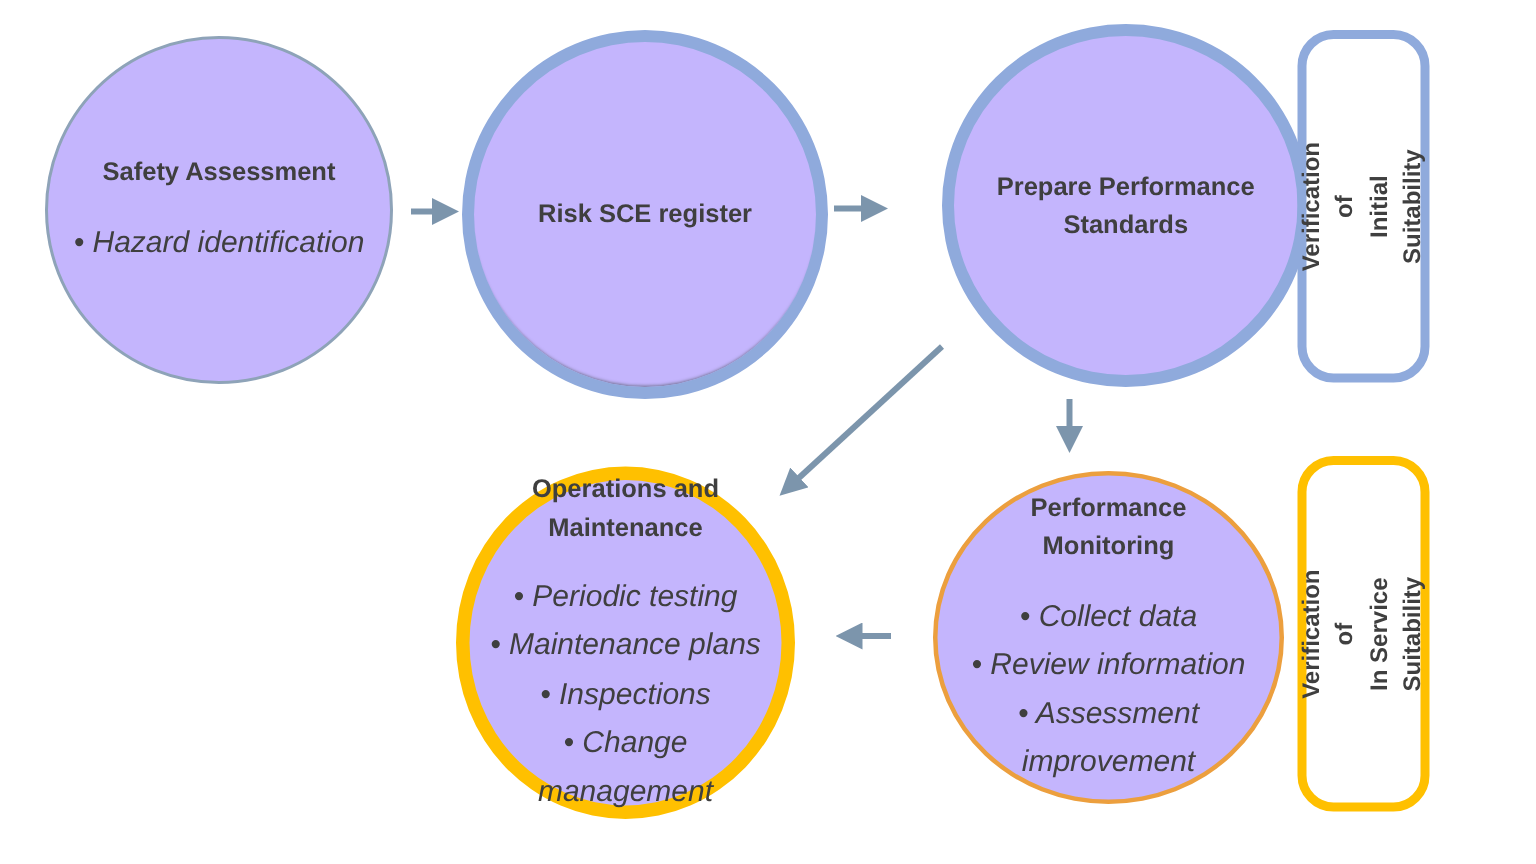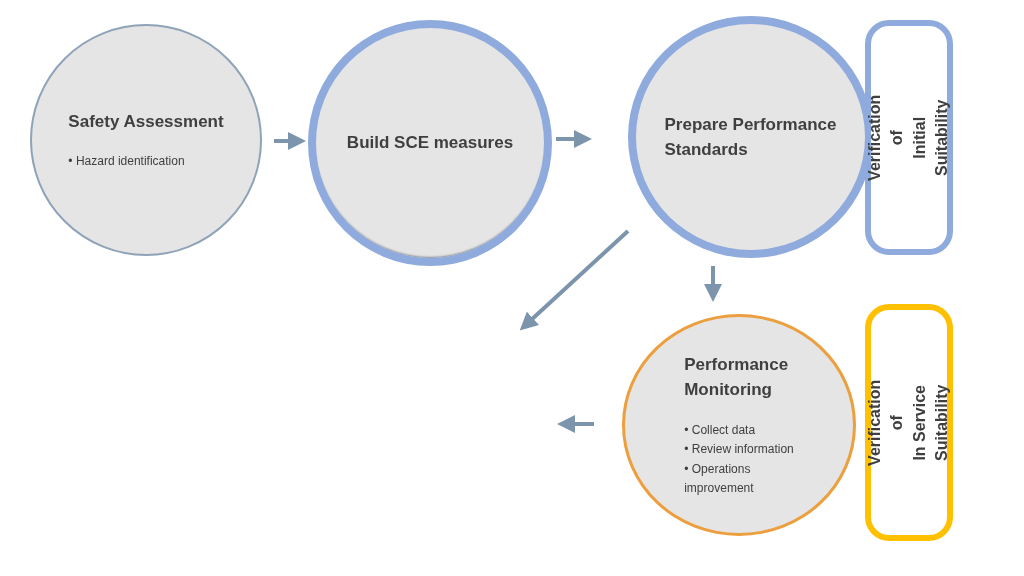--- a/index.html
+++ b/index.html
@@ -16,34 +16,34 @@
   .arrows line { stroke: var(--arrow, #7c95ac); stroke-width: 4; }
   .arrows marker path { fill: var(--arrow, #7c95ac); }
 
   .circle {
     position: absolute;
     border-radius: 50%;
     box-sizing: border-box;
     display: flex;
     align-items: center;
     justify-content: center;
-    text-align: left;
-    background: #e5e5e5;
+    text-align: center;
+    background: #c4b5fd;
     z-index: 2;
   }
   #c1 { left: 30px;  top: 24px;  width: 232px; height: 232px; border: 2px solid var(--thin_blue, #8ea3b8); }
   #c2 { left: 308px; top: 20px;  width: 244px; height: 246px; border: 8px solid var(--thick_blue, #8faadc);
         box-shadow: inset 0 -3px 2px -2px rgba(84, 94, 110, 0.65); }
   #c3 { left: 628px; top: 16px;  width: 245px; height: 242px; border: 8px solid var(--thick_blue, #8faadc); }
   #c4 { left: 304px; top: 311px; width: 226px; height: 235px; border: 9px solid var(--yellow, #ffc000); }
   #c5 { left: 622px; top: 314px; width: 234px; height: 222px; border: 3px solid var(--orange, #ec9f3e); }
 
   .node-text { white-space: pre-line; }
   .title  { font-weight: bold; font-size: 17px; line-height: 1.5; }
-  .bullets { font-size: 12px; line-height: 1.62; }
+  .bullets { font-size: 20px; line-height: 1.62; font-style: italic; }
   .bullet { white-space: pre-line; }
 
   .vbox {
     position: absolute;
     box-sizing: border-box;
     border-radius: 24px;
     display: flex;
     align-items: center;
     justify-content: center;
     background: #ffffff;
@@ -80,37 +80,45 @@
 
   <div class="circle" id="c1">
     <div class="node-text">
       <div class="title">Safety Assessment</div>
       <div class="bullets"><div class="bullet">• Hazard identification</div></div>
     </div>
   </div>
 
   <div class="circle" id="c2">
     <div class="node-text">
-      <div class="title">Build SCE measures</div>
+      <div class="title">Risk SCE register</div>
     </div>
   </div>
 
   <div class="circle" id="c3">
     <div class="node-text">
       <div class="title">Prepare Performance
 Standards</div>
     </div>
   </div>
 
+  <div class="circle" id="c4">
+    <div class="node-text">
+      <div class="title">Operations and
+Maintenance</div>
+      <div class="bullets"><div class="bullet">• Periodic testing</div><div class="bullet">• Maintenance plans</div><div class="bullet">• Inspections</div><div class="bullet">• Change
+management</div></div>
+    </div>
+  </div>
 
   <div class="circle" id="c5">
     <div class="node-text">
       <div class="title">Performance
 Monitoring</div>
-      <div class="bullets"><div class="bullet">• Collect data</div><div class="bullet">• Review information</div><div class="bullet">• Operations
+      <div class="bullets"><div class="bullet">• Collect data</div><div class="bullet">• Review information</div><div class="bullet">• Assessment
 improvement</div></div>
     </div>
   </div>
 
   <div class="vbox" id="b1">
     <div class="vlabel">Verification of
 Initial Suitability</div>
   </div>
 
   <div class="vbox" id="b2">

